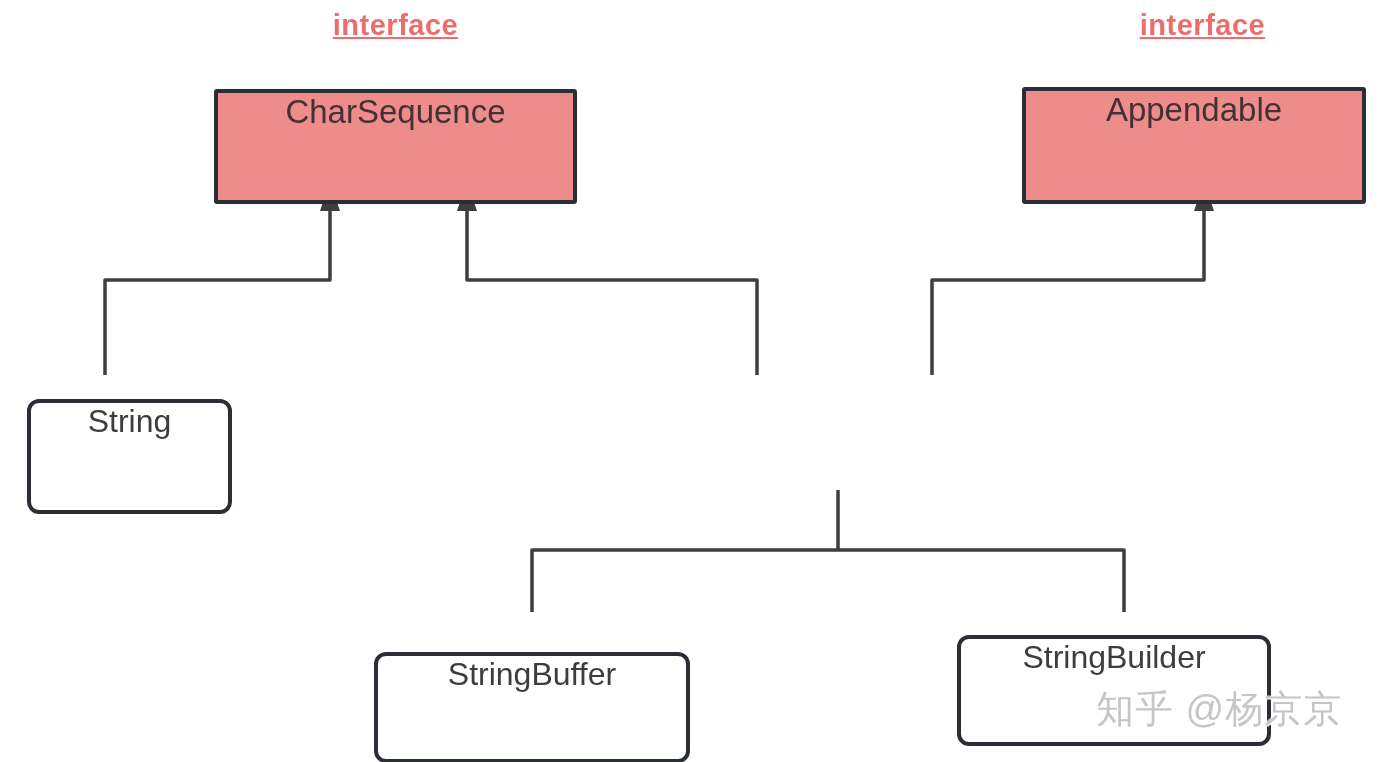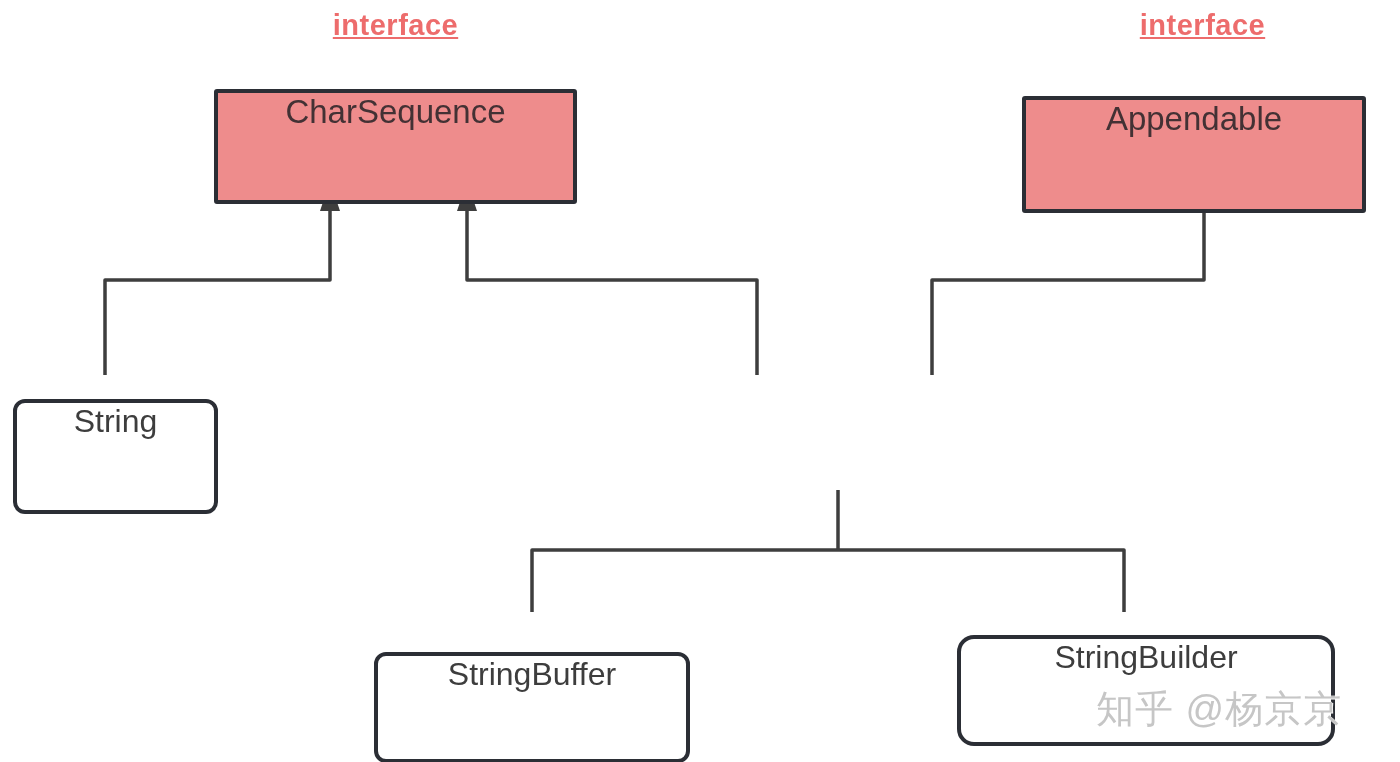--- a/index.html
+++ b/index.html
@@ -111,32 +111,32 @@
   </svg>
 
   <div class="stereotype" style="left:214px; width:363px;">interface</div>
 
   <div class="stereotype" style="left:1022px; width:361px;">interface</div>
 
   <div class="node iface" style="left:214px; top:65px; width:363px; height:115px;">
     <span>CharSequence</span>
   </div>
 
-  <div class="node iface" style="left:1022px; top:72px; width:344px; height:117px;">
+  <div class="node iface" style="left:1022px; top:63px; width:344px; height:117px;">
     <span>Appendable</span>
   </div>
 
-  <div class="node cls" style="left:13px; top:375px; width:205px; height:115px;">
+  <div class="node cls" style="left:27px; top:375px; width:205px; height:115px;">
     <span>String</span>
   </div>
 
 
   <div class="node cls" style="left:374px; top:628px; width:316px; height:111px;">
     <span>StringBuffer</span>
   </div>
 
-  <div class="node cls" style="left:957px; top:611px; width:378px; height:111px;border-radius:17px;">
+  <div class="node cls" style="left:957px; top:611px; width:314px; height:111px;">
     <span>StringBuilder</span>
   </div>
 
   <div class="watermark">知乎 @杨京京</div>
 
 </div>
 
 </body></html>

